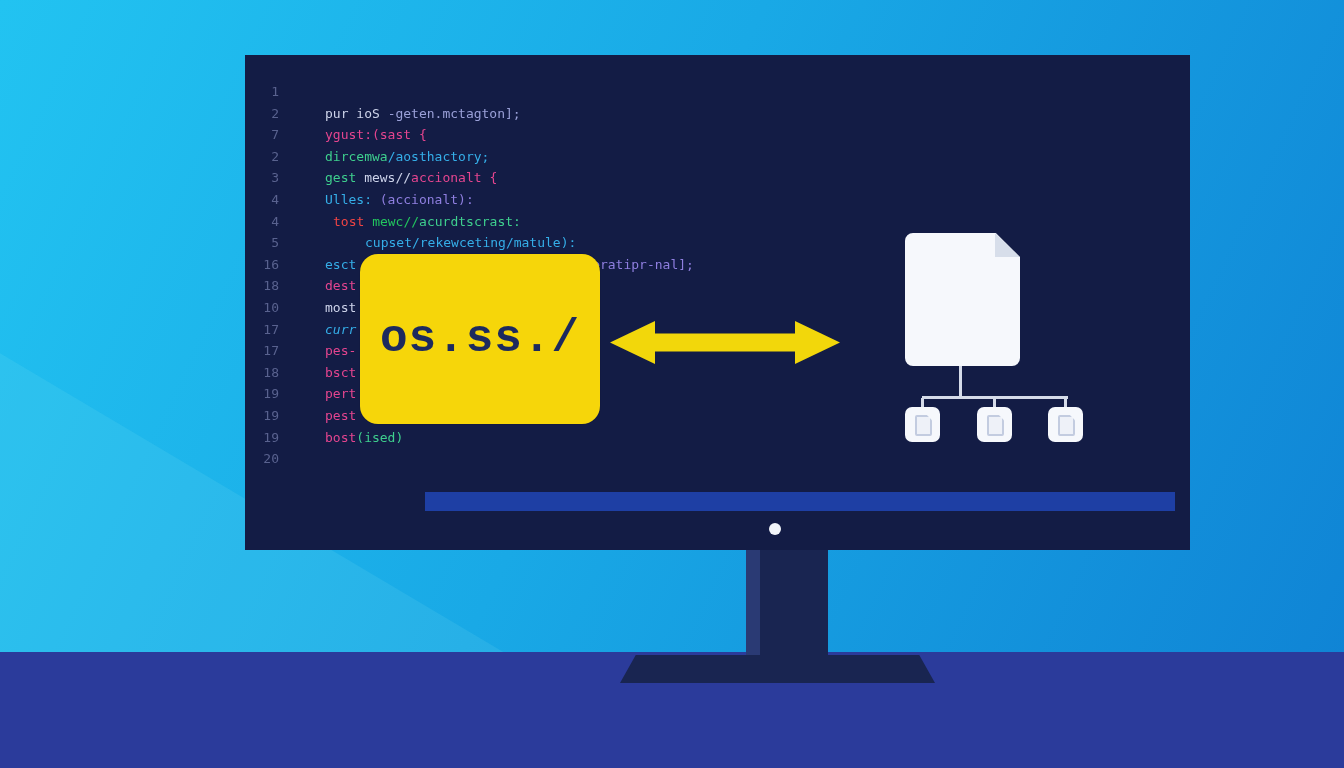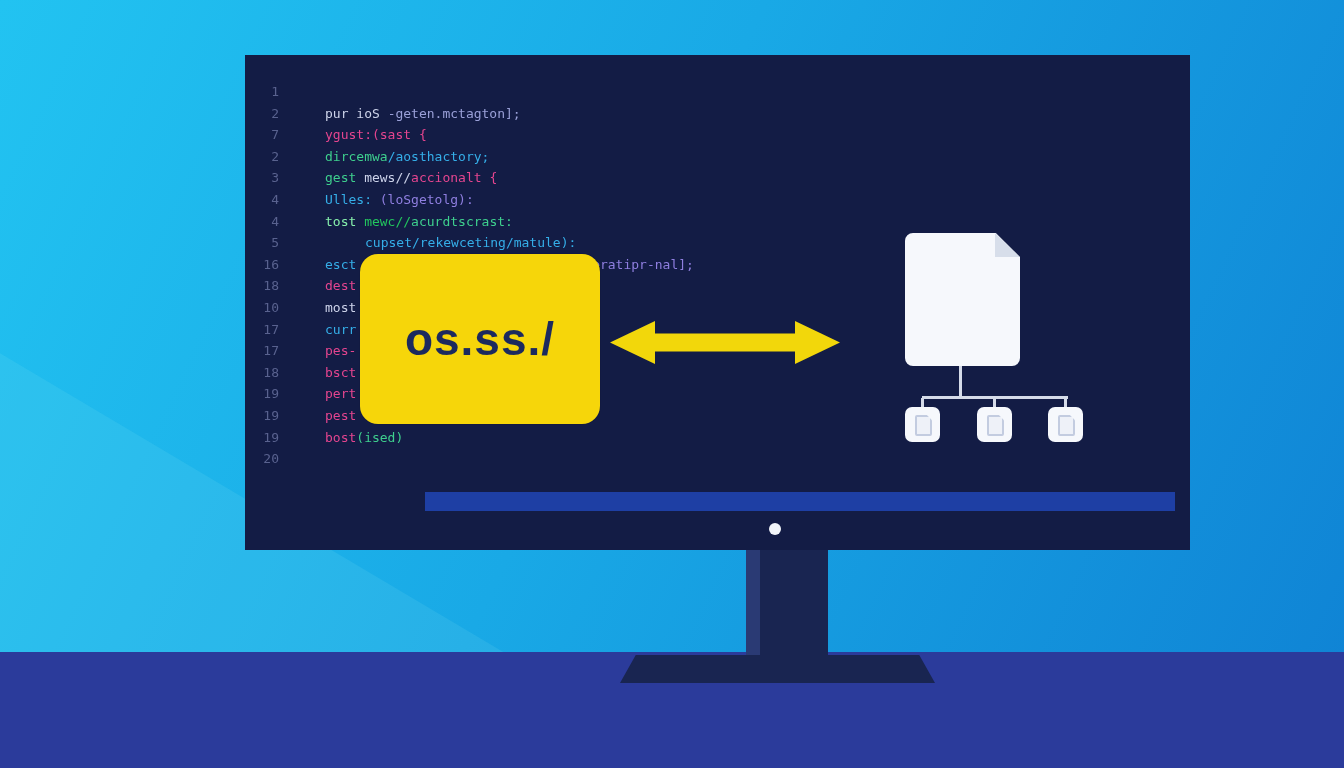--- a/index.html
+++ b/index.html
@@ -28,21 +28,21 @@
              font-size:13px;overflow:hidden;}
   .code-line{display:flex;height:21.6px;line-height:21.6px;white-space:pre;}
   .line-num{width:34px;text-align:right;color:#59628f;flex:none;}
   .code-text{margin-left:46px;}
   .gap{display:inline-block;width:228px;}
 
   
   .badge{position:absolute;left:115px;top:199px;width:240px;height:170px;border-radius:18px;
          display:flex;align-items:center;justify-content:center;
          font-size:46px;font-weight:600;letter-spacing:1px;
-         box-shadow:0 0 0 1px rgba(0,0,0,0.05);}
+         box-shadow:0 0 0 1px rgba(0,0,0,0.05);font-family:Liberation Mono, monospace;}
 
   
   .arrow{position:absolute;left:365px;top:260px;width:230px;height:55px;}
 
   
   .doc{position:absolute;left:660px;top:178px;width:115px;height:133px;background:#f6f8fc;
        border-radius:8px;clip-path:polygon(0 0,79% 0,100% 18%,100% 100%,0 100%);}
   .doc-fold{position:absolute;right:0;top:0;width:25px;height:24px;background:#d7deea;
        clip-path:polygon(0 0,100% 100%,0 100%);}
   .conn{position:absolute;background:#d5dbe9;}
@@ -70,27 +70,27 @@
   <div class="base"></div>
 
   <div class="monitor" style="background: rgb(19, 28, 69);">
 
     <div class="code-area">
         <div class="code-line"><span class="line-num">1</span><span class="code-text"></span></div>
         <div class="code-line"><span class="line-num">2</span><span class="code-text"><span style="color: rgb(205, 211, 234);">pur ioS </span><span style="color: rgb(154, 160, 216);">-geten.mctagton];</span></span></div>
         <div class="code-line"><span class="line-num">7</span><span class="code-text"><span style="color: rgb(229, 69, 143);">ygust:</span><span style="color: rgb(229, 69, 143);">(sast {</span></span></div>
         <div class="code-line"><span class="line-num">2</span><span class="code-text"><span style="color: rgb(62, 207, 142);">dircemwa</span><span style="color: rgb(53, 174, 232);">/aosthactory;</span></span></div>
         <div class="code-line"><span class="line-num">3</span><span class="code-text"><span style="color: rgb(62, 207, 142);">gest </span><span style="color: rgb(205, 211, 234);">mews//</span><span style="color: rgb(229, 69, 143);">accionalt {</span></span></div>
-        <div class="code-line"><span class="line-num">4</span><span class="code-text"><span style="color: rgb(53, 174, 232); text-align: center;">Ulles: </span><span style="color: rgb(143, 127, 224);">(loSgetolg):</span></span></div>
-        <div class="code-line"><span class="line-num">4</span><span class="code-text"><span style="color: #86efac;">tost </span><span style="color: #22c55e; text-align: right;">mewc//</span><span style="color: rgb(62, 207, 142);">acurdtscrast:</span></span></div>
+        <div class="code-line"><span class="line-num">4</span><span class="code-text"><span style="color: rgb(53, 174, 232); text-align: center;">Ulles: </span><span style="color: rgb(143, 127, 224);">(accionalt):</span></span></div>
+        <div class="code-line"><span class="line-num">4</span><span class="code-text"><span style="color: #ef4444; margin-left: 8px;">tost </span><span style="color: #22c55e; text-align: right;">mewc//</span><span style="color: rgb(62, 207, 142);">acurdtscrast:</span></span></div>
         <div class="code-line"><span class="line-num">5</span><span class="code-text"><span style="color: rgb(53, 174, 232); margin-left: 40px;">cupset/rekewceting/matule):</span></span></div>
         <div class="code-line"><span class="line-num">16</span><span class="code-text"><span style="color: rgb(53, 174, 232);">esct</span><span class="gap"></span><span style="color: rgb(143, 127, 224);">seratipr-nal];</span></span></div>
         <div class="code-line"><span class="line-num">18</span><span class="code-text"><span style="color: rgb(229, 69, 143);">dest</span></span></div>
         <div class="code-line"><span class="line-num">10</span><span class="code-text"><span style="color: rgb(205, 211, 234);">most</span></span></div>
-        <div class="code-line"><span class="line-num">17</span><span class="code-text"><span style="color: rgb(53, 174, 232);">curr</span></span></div>
+        <div class="code-line"><span class="line-num">17</span><span class="code-text"><span style="color: rgb(53, 174, 232); font-style: italic;">curr</span></span></div>
         <div class="code-line"><span class="line-num">17</span><span class="code-text"><span style="color: rgb(229, 69, 143);">pes-</span></span></div>
         <div class="code-line"><span class="line-num">18</span><span class="code-text"><span style="color: rgb(229, 69, 143);">bsct</span></span></div>
         <div class="code-line"><span class="line-num">19</span><span class="code-text"><span style="color: rgb(229, 69, 143);">pert</span></span></div>
         <div class="code-line"><span class="line-num">19</span><span class="code-text"><span style="color: rgb(229, 69, 143);">pest</span></span></div>
         <div class="code-line"><span class="line-num">19</span><span class="code-text"><span style="color: rgb(229, 69, 143);">bost</span><span style="color: rgb(62, 207, 142);">(ised)</span></span></div>
         <div class="code-line"><span class="line-num">20</span><span class="code-text"></span></div>
       </div>
 
     <div class="strip" style="background: rgb(30, 63, 164);"></div>
     <div class="led"></div>

